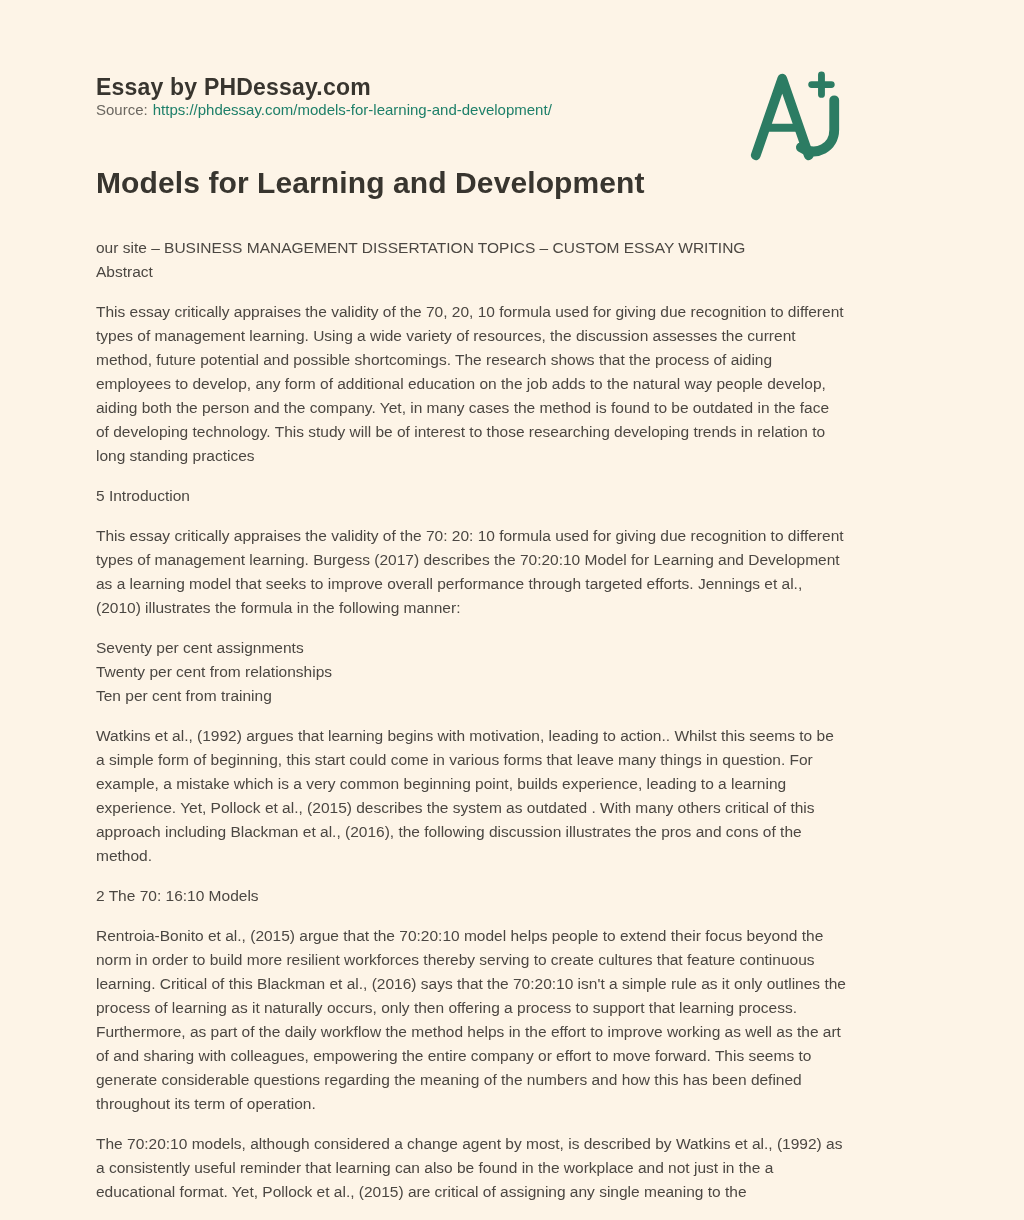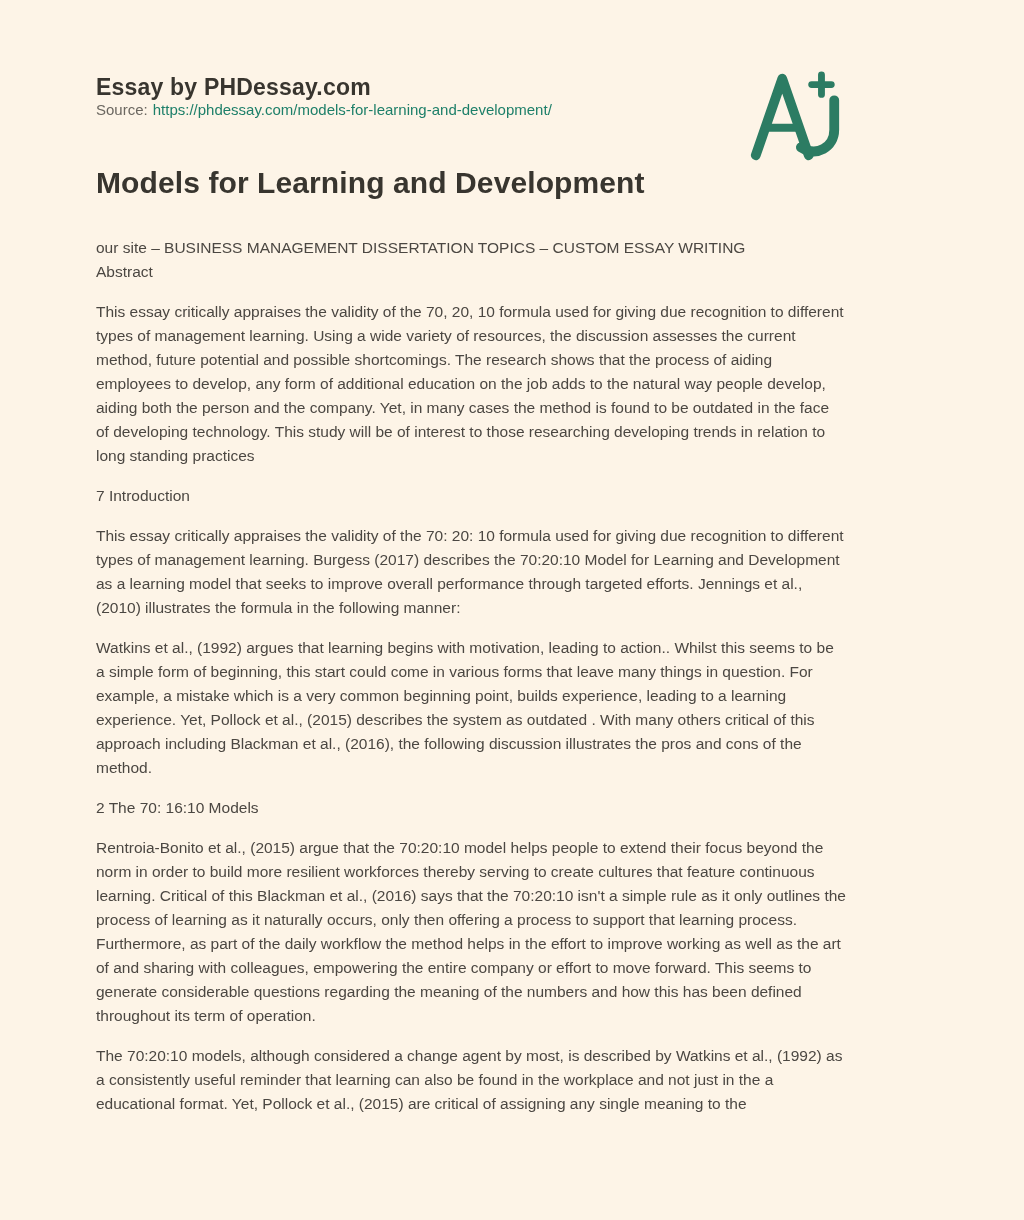--- a/index.html
+++ b/index.html
@@ -87,22 +87,25 @@
       </svg>
     </div>
   </header>
 
   <main>
     <h2 class="title">Models for Learning and Development</h2>
     <div class="article-body" id="article-body">
         <p class="para">our site – BUSINESS MANAGEMENT DISSERTATION TOPICS – CUSTOM ESSAY WRITING
 Abstract</p>
         <p class="para">This essay critically appraises the validity of the 70, 20, 10 formula used for giving due recognition to different types of management learning. Using a wide variety of resources, the discussion assesses the current method, future potential and possible shortcomings. The research shows that the process of aiding employees to develop, any form of additional education on the job adds to the natural way people develop, aiding both the person and the company. Yet, in many cases the method is found to be outdated in the face of developing technology. This study will be of interest to those researching developing trends in relation to long standing practices</p>
-        <p class="para">7 Introduction</p>
+        <p class="para">5 Introduction</p>
         <p class="para">This essay critically appraises the validity of the 70: 20: 10 formula used for giving due recognition to different types of management learning. Burgess (2017) describes the 70:20:10 Model for Learning and Development as a learning model that seeks to improve overall performance through targeted efforts. Jennings et al., (2010) illustrates the formula in the following manner:</p>
+        <p class="para">Seventy per cent assignments
+Twenty per cent from relationships
+Ten per cent from training</p>
         <p class="para">Watkins et al., (1992) argues that learning begins with motivation, leading to action.. Whilst this seems to be a simple form of beginning, this start could come in various forms that leave many things in question. For example, a mistake which is a very common beginning point, builds experience, leading to a learning experience. Yet, Pollock et al., (2015) describes the system as outdated . With many others critical of this approach including Blackman et al., (2016), the following discussion illustrates the pros and cons of the method.</p>
         <p class="para">2 The 70: 16:10 Models</p>
         <p class="para">Rentroia-Bonito et al., (2015) argue that the 70:20:10 model helps people to extend their focus beyond the norm in order to build more resilient workforces thereby serving to create cultures that feature continuous learning. Critical of this Blackman et al., (2016) says that the 70:20:10 isn't a simple rule as it only outlines the process of learning as it naturally occurs, only then offering a process to support that learning process. Furthermore, as part of the daily workflow the method helps in the effort to improve working as well as the art of and sharing with colleagues, empowering the entire company or effort to move forward. This seems to generate considerable questions regarding the meaning of the numbers and how this has been defined throughout its term of operation.</p>
         <p class="para">The 70:20:10 models, although considered a change agent by most, is described by Watkins et al., (1992) as a consistently useful reminder that learning can also be found in the workplace and not just in the a educational format. Yet, Pollock et al., (2015) are critical of assigning any single meaning to the</p>
       </div>
   </main>
 
 </div>
 
 </body></html>

